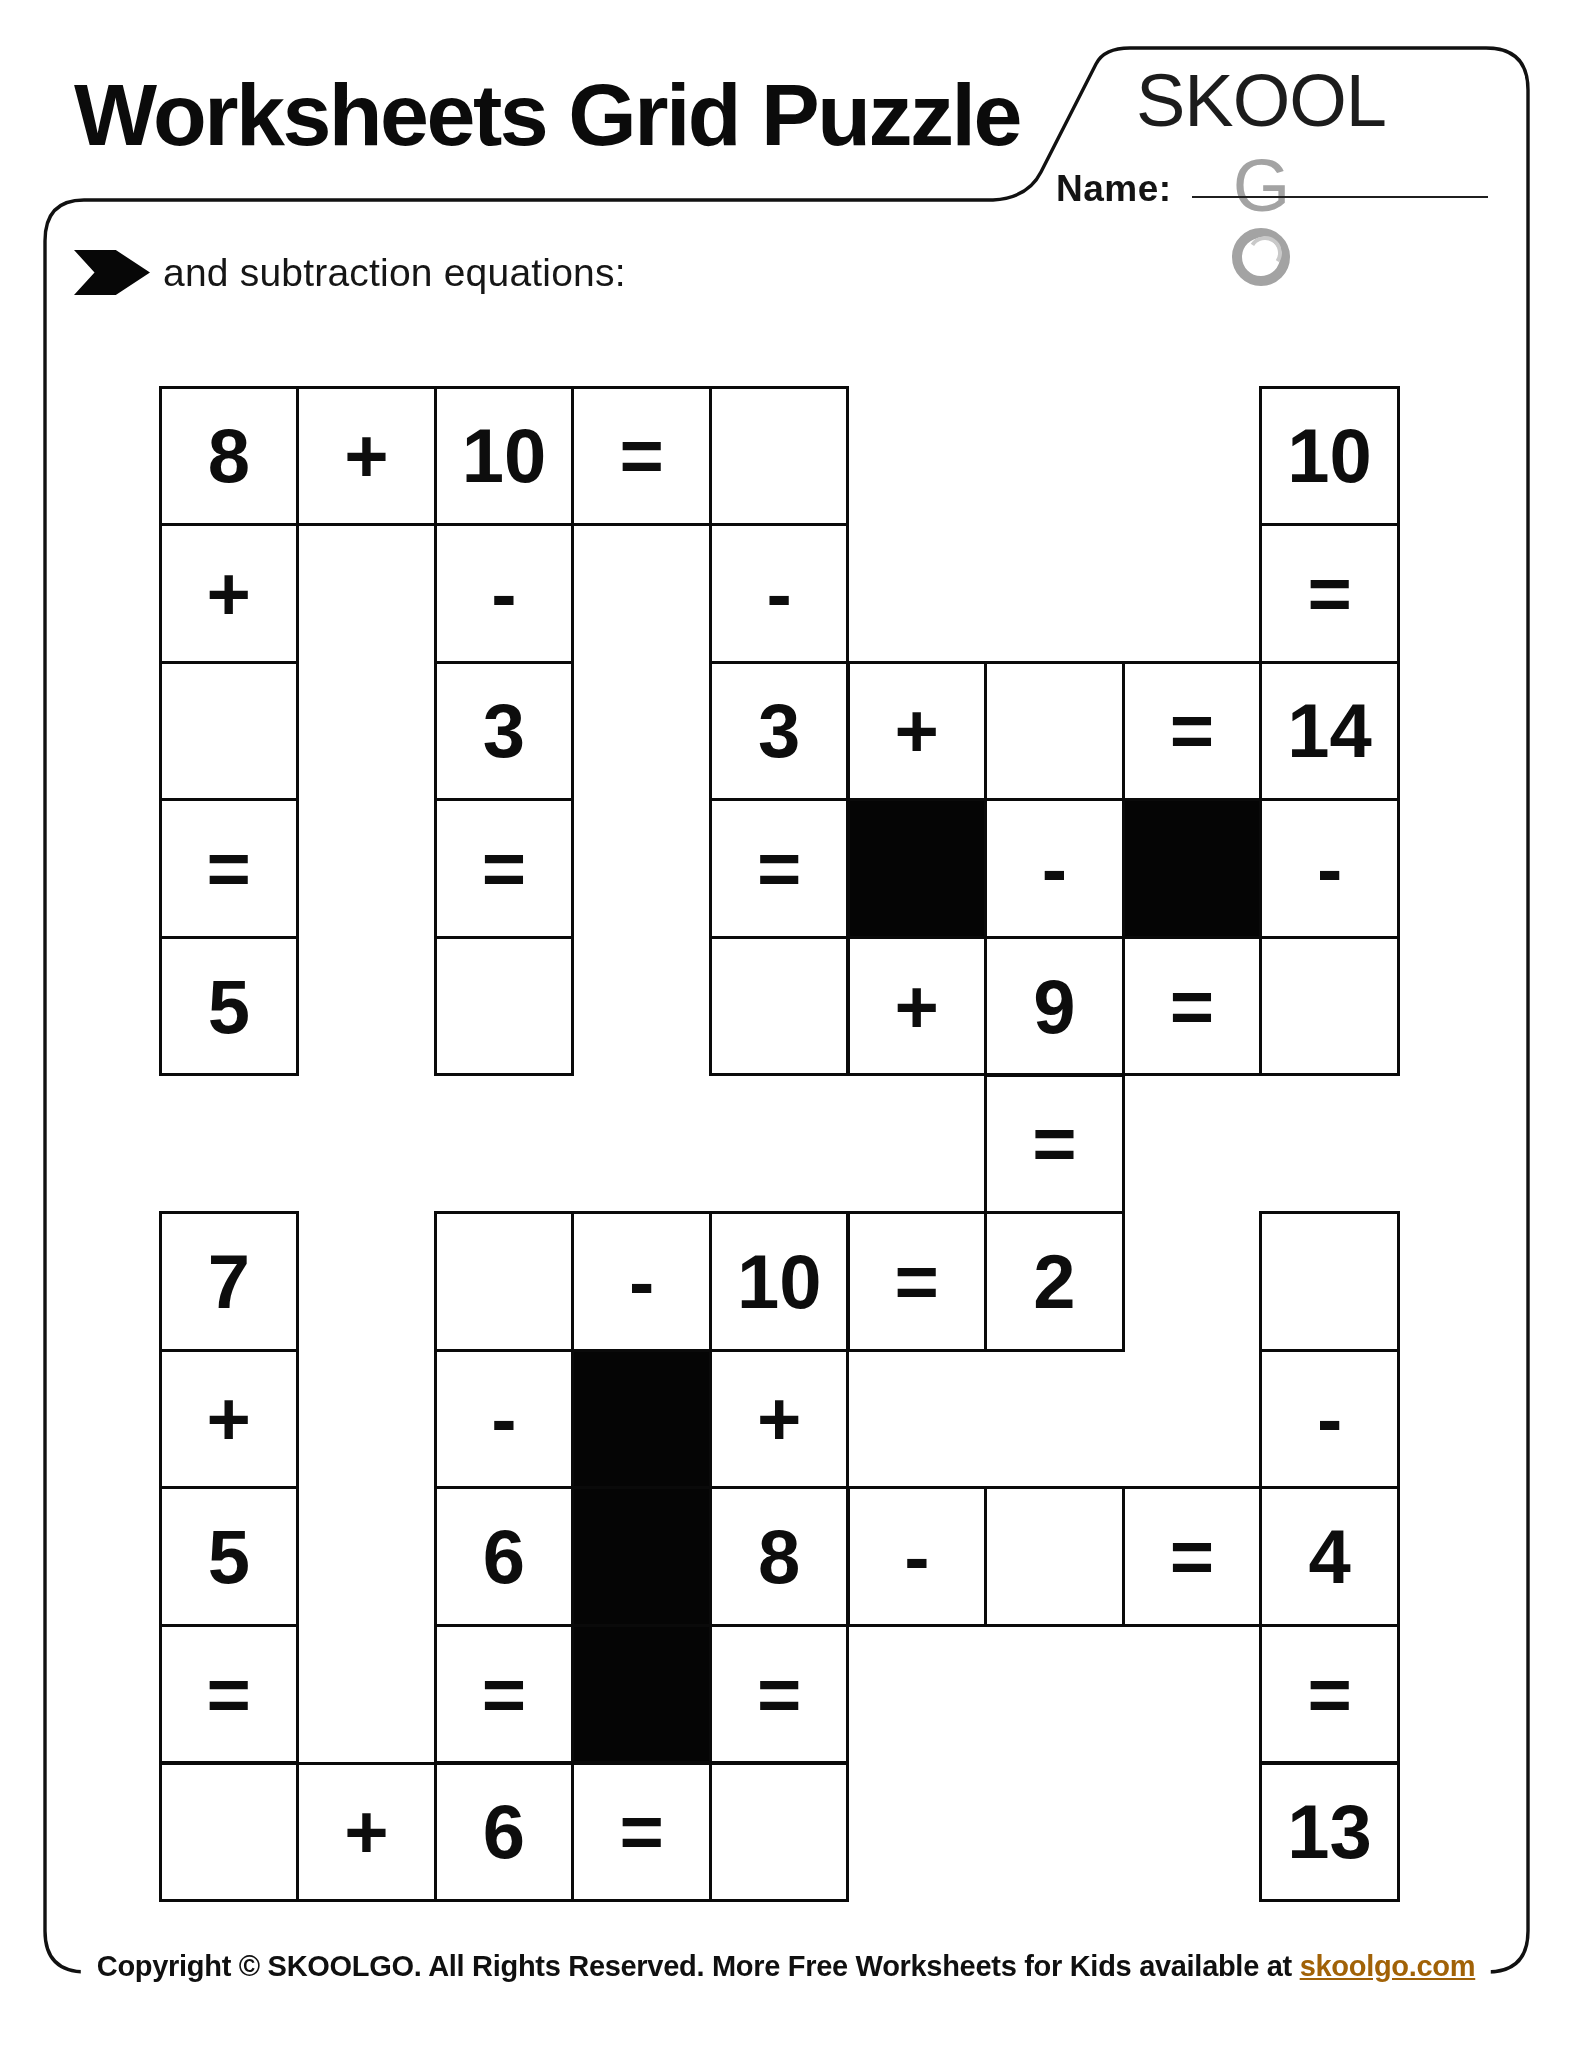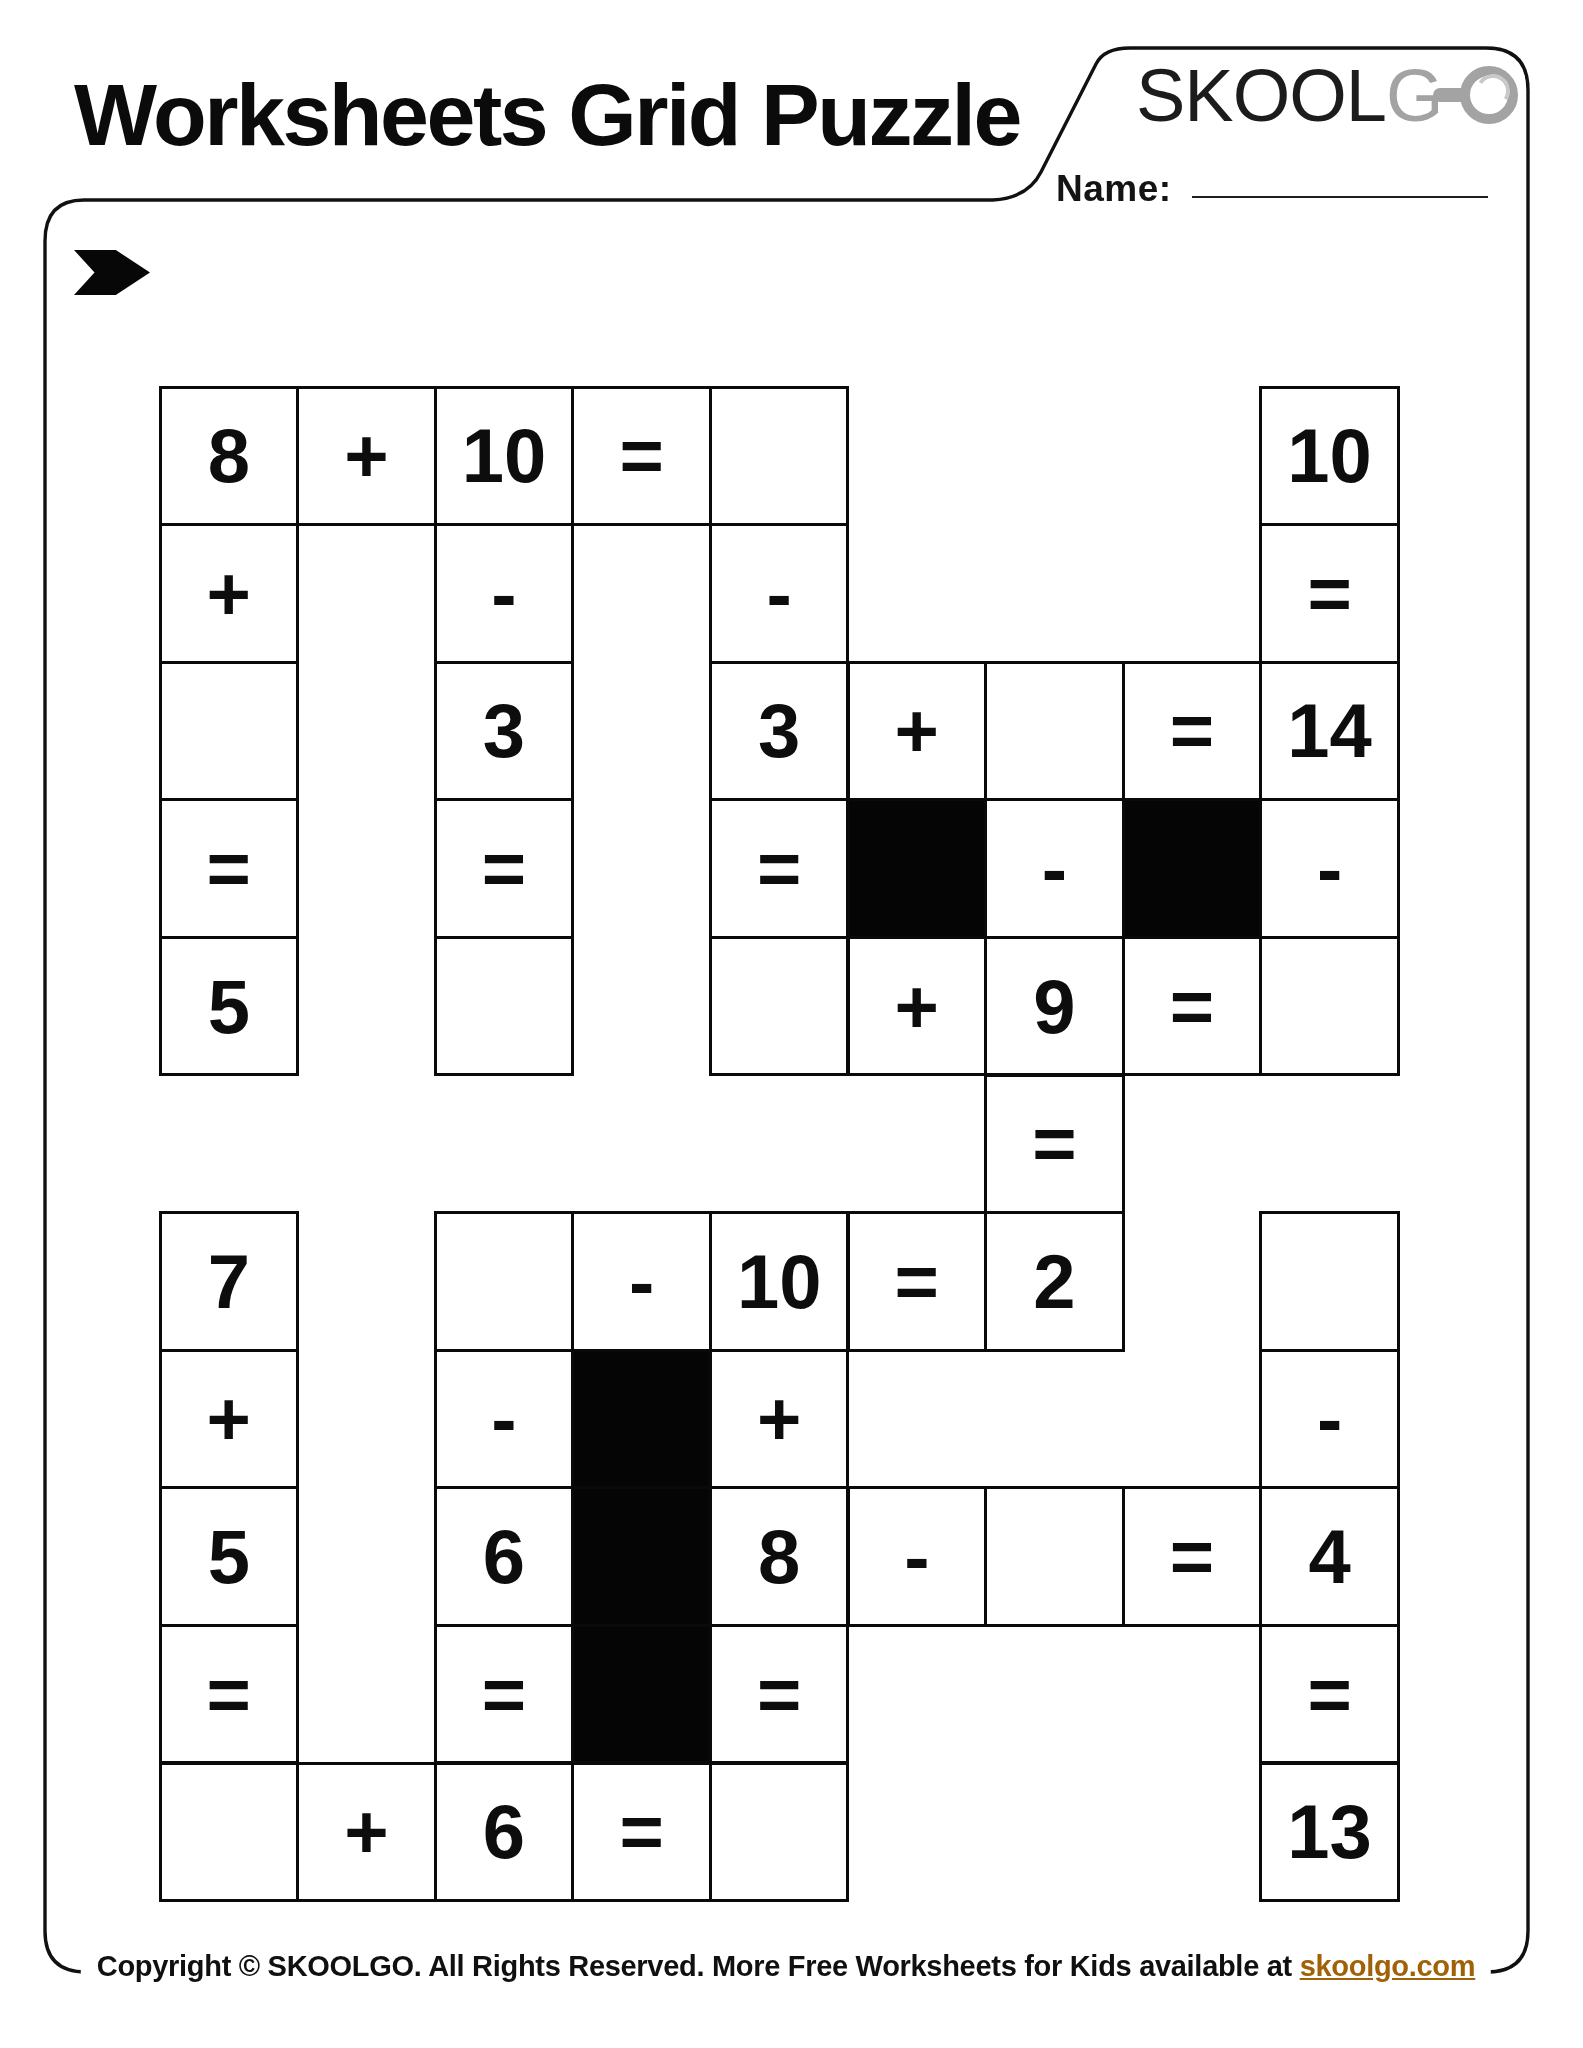--- a/index.html
+++ b/index.html
@@ -8,21 +8,21 @@
     font-family:"Liberation Sans", sans-serif;overflow:hidden;
   }
   
   .title{
     position:absolute;left:74px;top:64px;
     font-size:88px;font-weight:bold;letter-spacing:-2.5px;color:#0b0b0b;
     white-space:nowrap;
   }
   .logo{
     position:absolute;left:1136px;top:58px;height:74px;
-    display:flex;align-items:center;white-space:nowrap;
+    display:flex;align-items:center;white-space:nowrap;flex-direction:column;
   }
   .logo .black{font-size:74px;font-weight:500;color:#1c1c1c;letter-spacing:-1px;}
   .logo .gray{font-size:74px;font-weight:500;color:#a3a3a3;letter-spacing:-1px;}
   .logo .bar{
     width:36px;height:14px;background:#a3a3a3;border-radius:8px;
     margin-left:-10px;margin-right:-9px;z-index:1;
   }
   .logo .ring{
     position:relative;width:38px;height:38px;border:10px solid #a3a3a3;
     border-radius:50%;flex:0 0 auto;
@@ -85,20 +85,21 @@
   </span>
 </div>
 
 <div class="name-row">
   <span class="name-label">Name:</span>
 </div>
 <div class="name-line"></div>
 
 <div class="arrow-icon"></div>
 <div class="instr">
+  <div>and subtraction equations:</div>
 </div>
 
 <div id="grid">
     <div class="cell given" style="left: 158.5px; top: 385.5px; height: 140.6px; width: 140.6px;">8</div>
     <div class="cell given" style="left: 296.1px; top: 385.5px; height: 140.6px; width: 140.6px;">+</div>
     <div class="cell given" style="left: 433.7px; top: 385.5px; height: 140.6px; width: 140.6px;">10</div>
     <div class="cell given" style="left: 571.3px; top: 385.5px; height: 140.6px; width: 140.6px;">=</div>
     <div class="cell answer" style="left: 708.9px; top: 385.5px; height: 140.6px; width: 140.6px;"></div>
     <div class="cell given" style="left: 1259.3px; top: 385.5px; height: 140.6px; width: 140.6px;">10</div>
     <div class="cell given" style="left: 158.5px; top: 523.1px; height: 140.6px; width: 140.6px;">+</div>

